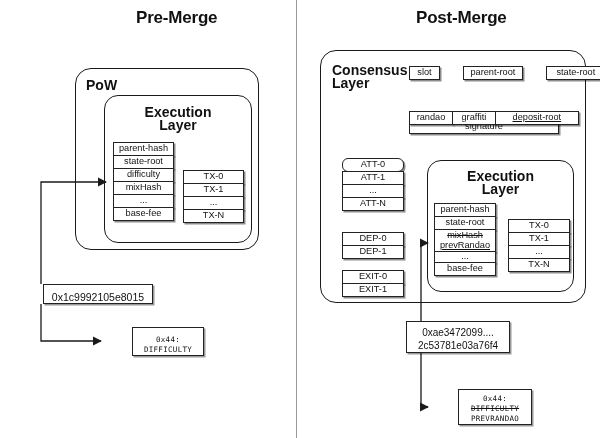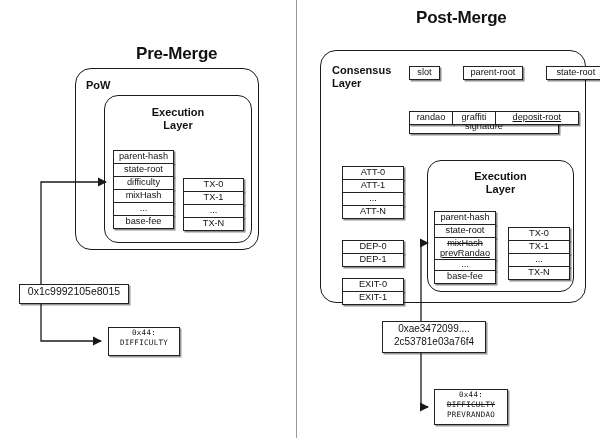--- a/index.html
+++ b/index.html
@@ -47,21 +47,21 @@
     background: #ffffff;
     box-sizing: border-box;
   }
   .round-box.inner {
     border-radius: 14px;
     border-width: 1.5px;
   }
   .box-label {
     position: absolute;
     font-weight: bold;
-    font-size: 11px;
+    font-size: 14px;
     line-height: 13px;
     color: #111;
     white-space: pre-line;
     text-align: center;
   }
   .box-label.left { text-align: left; }
 
   
   .stack { position: absolute; }
   .field {
@@ -71,21 +71,21 @@
     line-height: 1;
     text-align: center;
     display: flex;
     align-items: center;
     justify-content: center;
     box-sizing: border-box;
     margin-top: -1.1px;
     color: #111;
     white-space: nowrap;
   }
-  .field:first-child { margin-top: 8px; }
+  .field:first-child { margin-top: 0; }
   .field.shadow { box-shadow: 1.5px 1.5px 0 0 rgba(0,0,0,0.45); }
 
   
   .row { position: absolute; display: flex; }
   .row .field { margin-top: 0; margin-left: -1.1px; }
   .row .field:first-child { margin-left: 0; }
 
   
   .strike {
     text-decoration: line-through;
@@ -101,25 +101,26 @@
   }
 
   
   .val-box {
     position: absolute;
     border: 1.2px solid #222;
     background: #fff;
     display: flex;
     flex-direction: column;
     align-items: center;
-    justify-content: flex-start;
+    justify-content: flex-end;
     box-sizing: border-box;
     font-size: 10px;
     color: #111;
     box-shadow: 1.5px 1.5px 0 0 rgba(0,0,0,0.4);
+    margin-left: 24px;
   }
   .val-box.mono {
     font-family: "DejaVu Sans Mono", "Liberation Mono", monospace;
     font-size: 7.5px;
     letter-spacing: 0.3px;
     line-height: 10px;
   }
   .val-box .line { white-space: nowrap; }
 
   
@@ -169,21 +170,21 @@
     white-space: nowrap;
   }
 </style>
 </head>
 <body>
 
 <div id="canvas">
 
   <div class="divider"></div>
 
-  <div class="panel-title" style="left:136px; top:8px;margin-top:36px;">Pre-Merge</div>
+  <div class="panel-title" style="left:136px; top:8px;">Pre-Merge</div>
   <div class="panel-title" style="left:416px; top:8px;">Post-Merge</div>
 
   <div class="round-box" style="left:75px; top:68px; width:184px; height:182px;"></div>
   <div class="box-label left" style="left:86px; top:79px;">PoW</div>
 
   <div class="round-box inner" style="left:104px; top:95px; width:148px; height:148px;"></div>
   <div class="box-label" style="left:104px; top:106px; width:148px;">Execution
 Layer</div>
 
   <div class="stack" style="left:113px; top:142px; width:61px;">
@@ -225,21 +226,21 @@
     <div class="field shadow" style="width:150px; height:14px;margin-top:32px;">signature</div>
   </div>
 
   <div class="row" style="left:409px; top:111px;">
     <div class="field shadow" style="width:44px; height:14px;">randao</div>
     <div class="field shadow" style="width:44px; height:14px;">graffiti</div>
     <div class="field shadow" style="width:84px; height:14px;text-decoration:underline;">deposit-root</div>
   </div>
 
   <div class="stack" style="left:342px; top:158px; width:62px;">
-    <div class="field shadow" style="width:62px; height:14px;">ATT-0</div>
+    <div class="field shadow" style="width:62px; height:14px;border-radius:6px;">ATT-0</div>
     <div class="field shadow" style="width:62px; height:14px;">ATT-1</div>
     <div class="field shadow" style="width:62px; height:14px;">...</div>
     <div class="field shadow" style="width:62px; height:14px;">ATT-N</div>
   </div>
 
   <div class="stack" style="left:342px; top:232px; width:62px;">
     <div class="field shadow" style="width:62px; height:14px;">DEP-0</div>
     <div class="field shadow" style="width:62px; height:14px;">DEP-1</div>
   </div>
 

